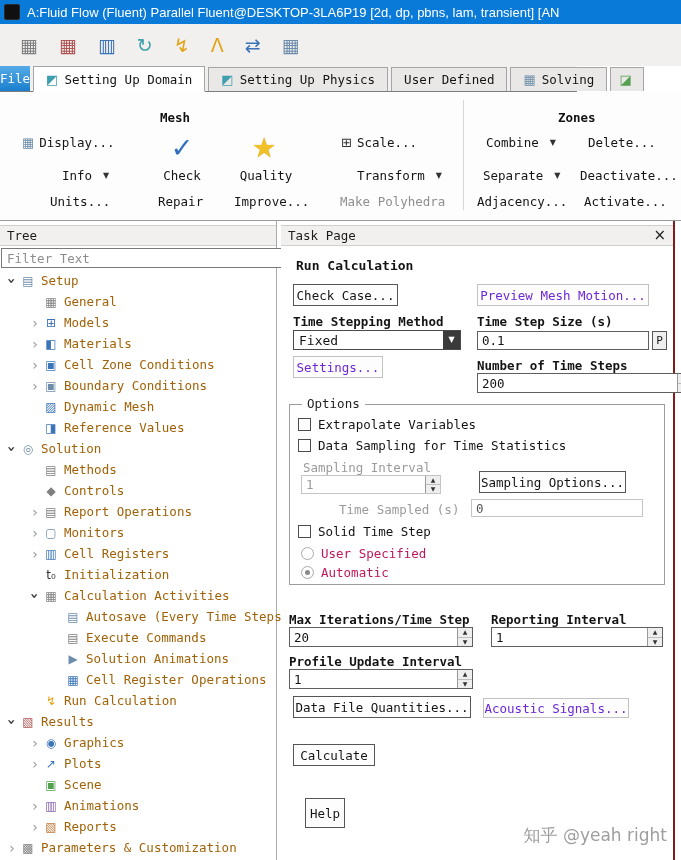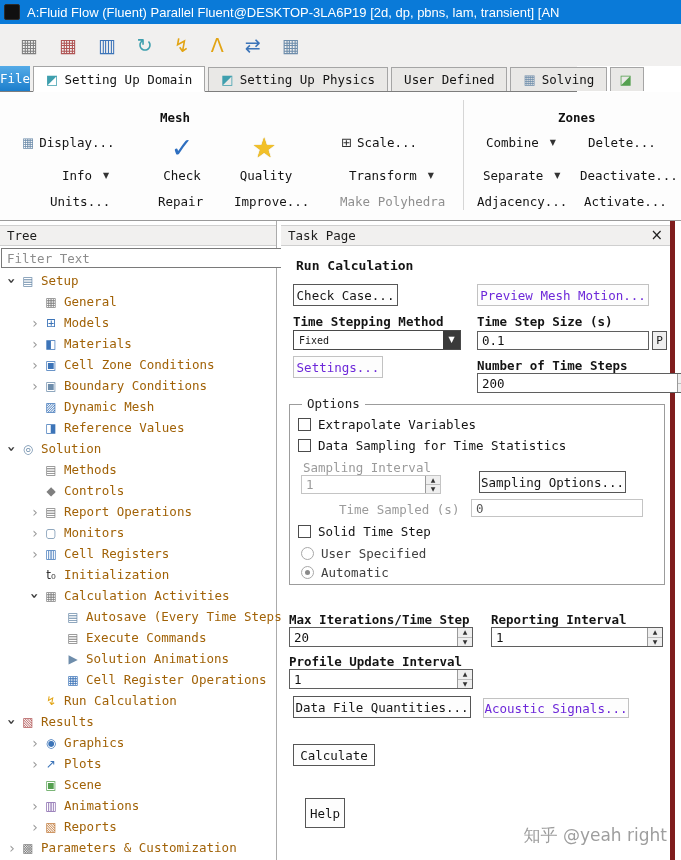--- a/index.html
+++ b/index.html
@@ -31,21 +31,21 @@
   .ritem{position:absolute;white-space:nowrap;display:flex;align-items:center;gap:5px;cursor:pointer;font-size:12.5px}
   .ritem.dis{color:#8f8f8f;cursor:default}
   .rico{font-family:"DejaVu Sans",sans-serif;font-size:13px}
   .rarw{font-size:8px;color:#333;margin-left:6px}
   .bigbtn{position:absolute;width:44px;height:34px;display:flex;align-items:center;justify-content:center;cursor:pointer}
   .biglab{position:absolute;text-align:center;font-size:12.5px;cursor:pointer}
   .vsep{position:absolute;border-left:1px solid #d6d6d6}
 
   
   .tree-panel{position:absolute;left:0;top:221px;width:277px;height:639px;background:#fff;border-right:1px solid #ababab}
-  .task-panel{position:absolute;left:281px;top:221px;width:394px;height:639px;background:#fff;border-right:5px solid #7f1d1d}
+  .task-panel{position:absolute;left:281px;top:221px;width:394px;height:639px;background:#fff;border-right:2px solid #7f1d1d}
   .phead{margin-top:4px;height:21px;background:#f1f0ef;border-top:1px solid #cfcfcf;border-bottom:1px solid #cfcfcf;display:flex;align-items:center;padding:0 7px;font-size:12.5px;color:#1c1c1c}
   .close{margin-left:auto;font-family:"DejaVu Sans",sans-serif;font-size:15px;color:#222;cursor:pointer;line-height:1}
 
   
   .filter{display:block;width:325px;height:20px;margin:2px 0 2px 1px;border:1px solid #7a7a7a;padding:0 5px;font:12.5px "DejaVu Sans Mono",monospace;color:#6d28d9}
   .filter::placeholder{color:#8d8d8d}
   .trow{display:flex;align-items:center;height:21px;cursor:pointer;white-space:nowrap}
   .lvl0{padding-left:4px}.lvl1{padding-left:27px}.lvl2{padding-left:49px}
   .exp{width:16px;flex:0 0 16px;display:inline-block;text-align:center;font-family:"DejaVu Sans",sans-serif;font-size:14px;color:#9a9a9a}
   .exp-c::before{content:"\203A"}
@@ -68,27 +68,27 @@
   .fld{position:absolute;border:1px solid #5f5f5f;background:#fff;font:12.5px "DejaVu Sans Mono",monospace;padding:0 4px;color:#111}
   .fld.dis{border-color:#c4c4c4;color:#555}
   .spin{position:absolute;border:1px solid #5f5f5f;background:#fff;display:flex}
   .spin.dis{border-color:#c4c4c4}
   .spin.dis input{color:#9b9b9b}
   .spin input{flex:1;min-width:0;border:0;outline:0;background:transparent;font:12.5px "DejaVu Sans Mono",monospace;padding:0 4px;color:#111}
   .sbtns{width:15px;flex:0 0 15px;border-left:1px solid #9a9a9a;display:flex;flex-direction:column;background:#efefef}
   .sbtns span{flex:1;display:flex;align-items:center;justify-content:center;font-size:6px;color:#333;cursor:pointer}
   .sbtns .up{border-bottom:1px solid #bdbdbd}
   .dd{position:absolute;border:1px solid #4a4a4a;background:#fff;display:flex;align-items:center;cursor:pointer}
-  .dd .txt{flex:1;padding:0 5px;font-size:10px}
+  .dd .txt{flex:1;padding:0 5px;font-size:13px}
   .dd .arr{width:17px;height:100%;background:#3a3a3a;color:#fff;display:flex;align-items:center;justify-content:center;font-size:8px;flex:0 0 17px}
   .gbox{position:absolute;border:1px solid #9c9c9c}
   .glegend{position:absolute;top:-9px;left:12px;background:#fff;padding:0 5px;font-size:12.5px;color:#222}
   .cb{position:absolute;display:flex;align-items:center;gap:7px;font-size:12.5px;cursor:pointer;white-space:nowrap}
   .cbbox{width:13px;height:13px;border:1px solid #4c4c4c;background:#fff;flex:0 0 13px}
-  .radio{position:absolute;display:flex;align-items:center;gap:7px;font-size:12.5px;color:#404040;cursor:default;white-space:nowrap}
+  .radio{position:absolute;display:flex;align-items:center;gap:7px;font-size:12.5px;color:#be185d;cursor:default;white-space:nowrap}
   .rcirc{width:13px;height:13px;border:1px solid #a8a8a8;border-radius:50%;background:#fff;position:relative;flex:0 0 13px}
   .radio.sel .rcirc::after{content:"";position:absolute;inset:3px;border-radius:50%;background:#8a8a8a}
   .pbtn{position:absolute;border:1px solid #565656;background:#efefef;display:flex;align-items:center;justify-content:center;font-size:11px;cursor:pointer}
 
   .watermark{position:absolute;right:14px;bottom:13px;font-family:"DejaVu Sans",sans-serif;font-size:17px;color:#9e9e9e;z-index:5}
 </style>
 </head>
 <body>
 
 <div class="titlebar">
@@ -175,21 +175,21 @@
     <span>Repair</span>
   </div>
   <div class="ritem" style="left:234px;top:102px">
     <span>Improve...</span>
   </div>
 
   <div class="ritem" style="left:341px;top:43px">
     <span class="rico ic-dark">⊞</span>
     <span>Scale...</span>
   </div>
-  <div class="ritem" style="left:349px;top:76px">
+  <div class="ritem" style="left:357px;top:76px">
     <span>Transform</span>
     <span class="rarw ico">▼</span>
   </div>
   <div class="ritem dis" style="left:340px;top:102px">
     <span>Make Polyhedra</span>
   </div>
 
   <div class="vsep" style="left:463px;top:8px;height:110px"></div>
 
   <div class="ritem" style="left:486px;top:43px">

